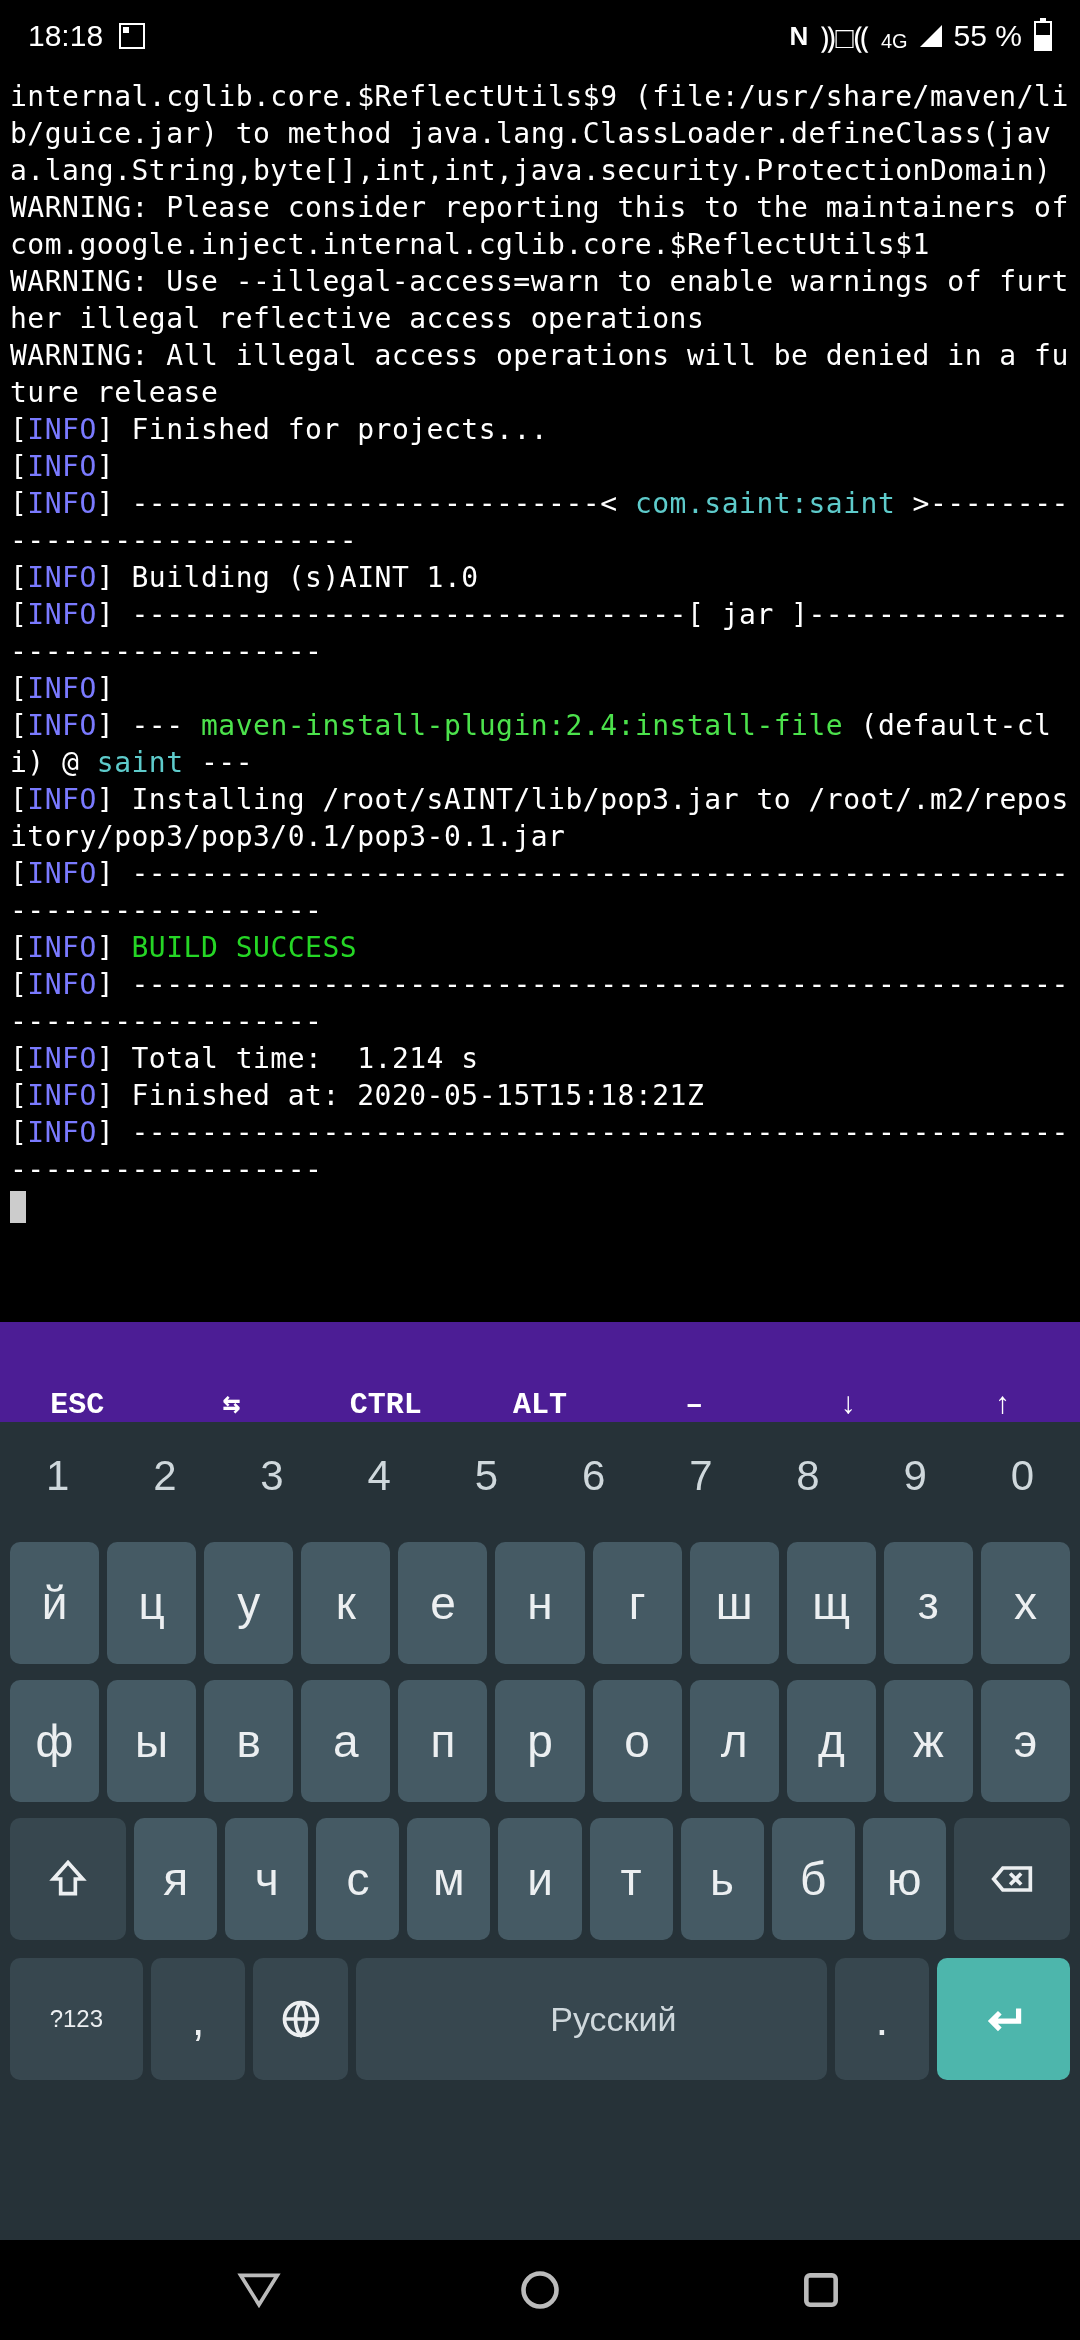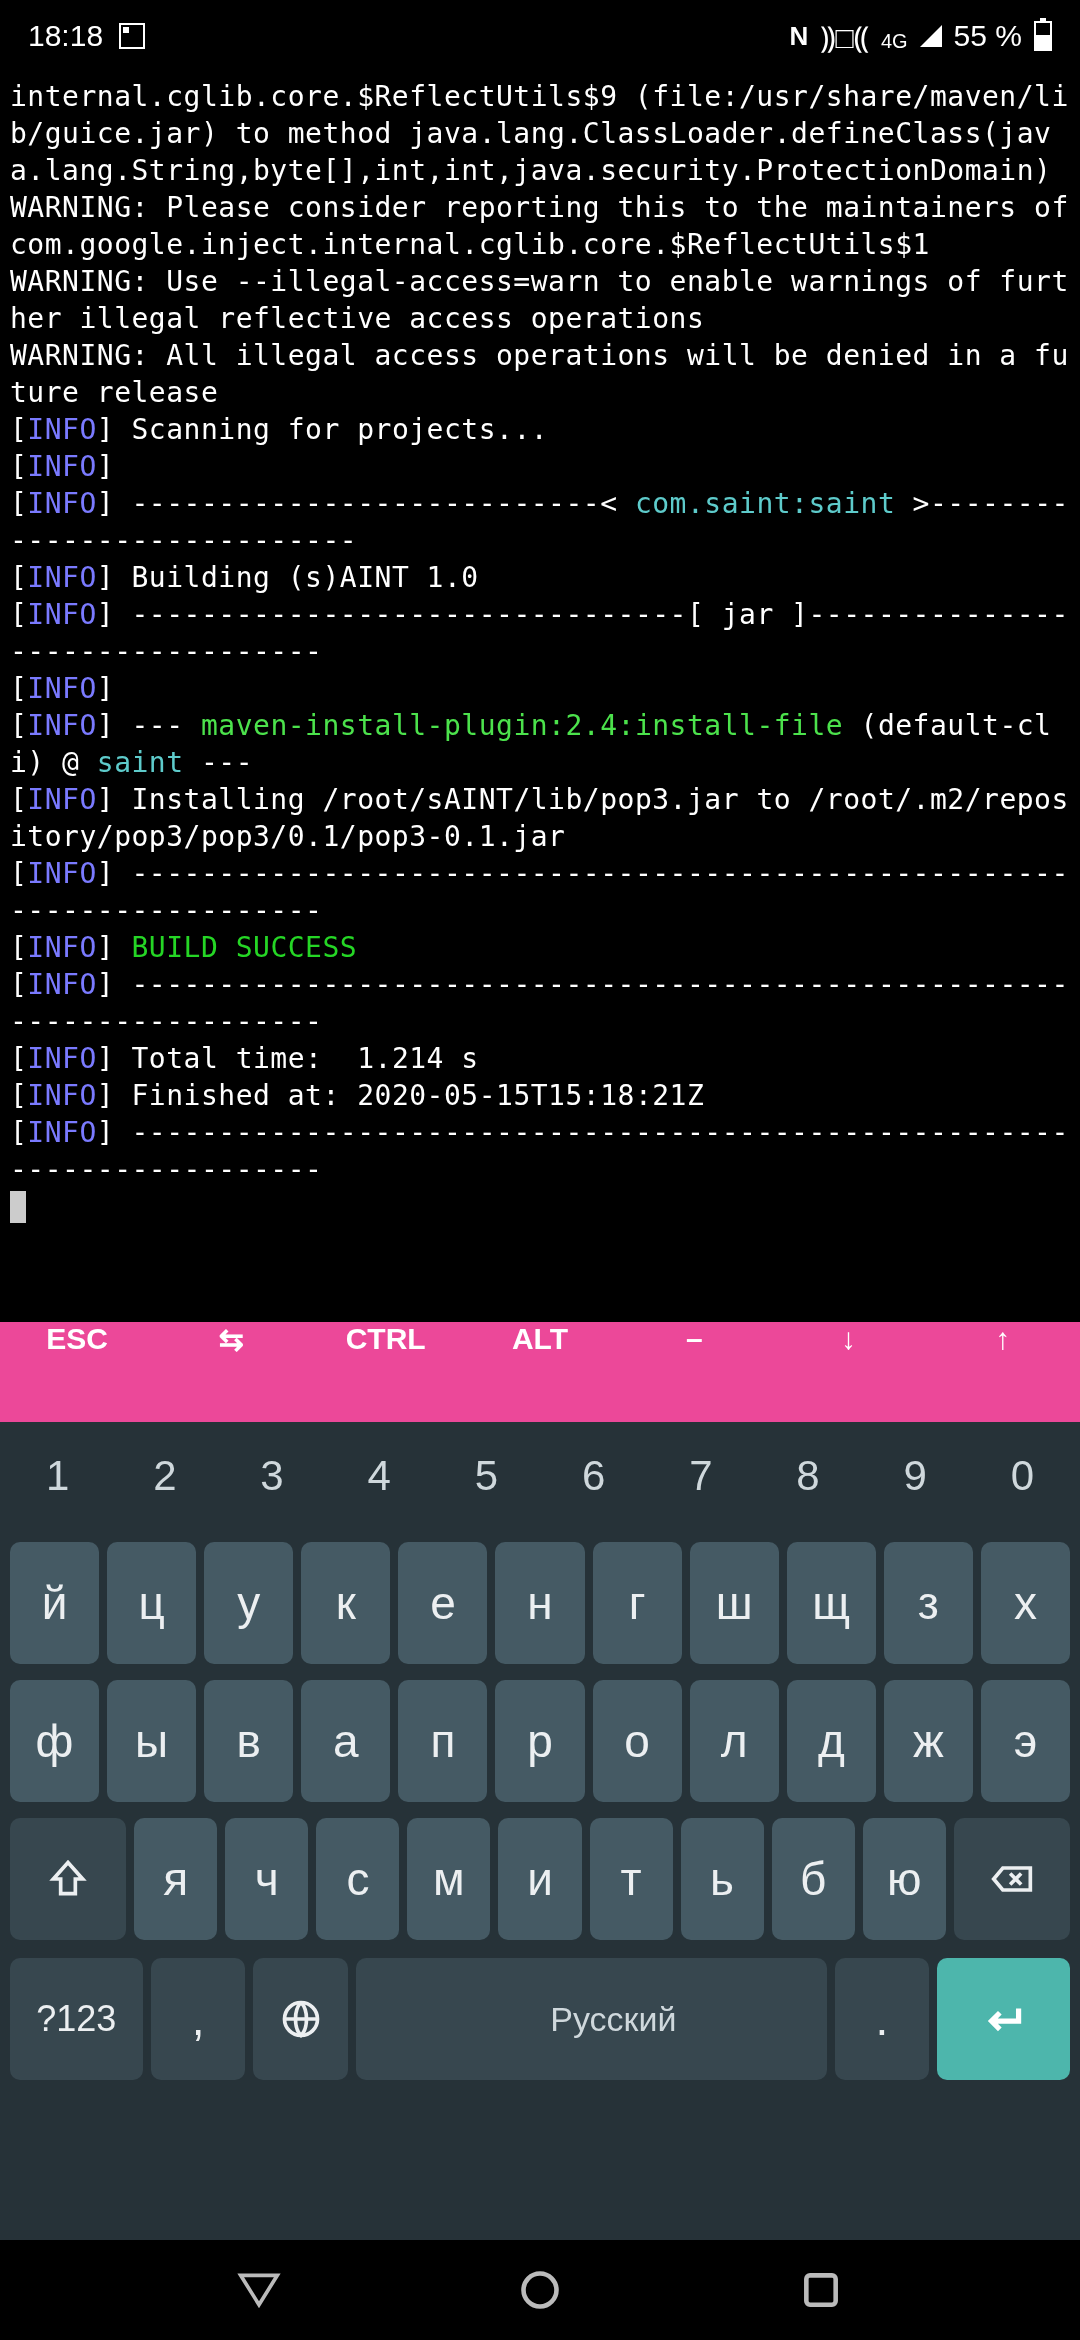--- a/index.html
+++ b/index.html
@@ -39,22 +39,22 @@
   .cyan { color:#5ecbcb; }
   .green { color:#4ce24c; }
   .bold-green { color:#25d625; font-weight:normal; }
   .cursor {
     display:inline-block; width:16px; height:32px;
     background:#ccc; vertical-align:text-bottom;
   }
 
   
   .extra-keys {
-    height:100px; display:flex; align-items:flex-start;
-    background:#ec4899; font-family:Liberation Sans, sans-serif;
+    height:100px; display:flex; align-items:flex-end;
+    background:#4c1d95; font-family:Liberation Mono, monospace;
   }
   .extra-keys > div {
     flex:1; text-align:center; color:#fff;
     font-size:30px; font-weight:600;
   }
 
   
   .keyboard {
     background:#263238; height:818px;
     display:flex; flex-direction:column;
@@ -74,21 +74,21 @@
   }
   .key {
     flex:1; background:#455a64; border-radius:10px;
     display:flex; align-items:center; justify-content:center;
     color:#eceff1; font-size:46px;
   }
   .key.dark { background:#37474f; }
   .key.wide { flex:1.4; }
   .key.enter { background:#4db6ac; }
   .key.space { flex:4.5; font-size:34px; color:#cfd8dc;padding-left:44px; }
-  .key.small { font-size:36px; }
+  .key.small { font-size:24px; }
   .bottom-row { margin-top:18px; height:122px; }
 
   
   .nav-bar {
     height:100px; background:#000;
     display:flex; align-items:center; justify-content:space-evenly;
   }
   .nav-icon { width:44px; height:44px; }
 </style>
 </head>
@@ -106,21 +106,21 @@
     <span class="signal"></span>
     <span>55 %</span>
     <span class="battery"></span>
   </div>
 </div>
 
 <div class="terminal"><span>internal.cglib.core.$ReflectUtils$9 (file:/usr/share/maven/lib/guice.jar) to method java.lang.ClassLoader.defineClass(java.lang.String,byte[],int,int,java.security.ProtectionDomain)</span>
 <span>WARNING: Please consider reporting this to the maintainers of com.google.inject.internal.cglib.core.$ReflectUtils$1</span>
 <span>WARNING: Use --illegal-access=warn to enable warnings of further illegal reflective access operations</span>
 <span>WARNING: All illegal access operations will be denied in a future release</span>
-[<span class="info">INFO</span>]<span> Scanning for projects...</span>
+[<span class="info">INFO</span>]<span> Finished for projects...</span>
 [<span class="info">INFO</span>]
 [<span class="info">INFO</span>]<span> ---------------------------&lt; </span><span class="cyan">com.saint:saint</span><span> &gt;----------------------------</span>
 [<span class="info">INFO</span>]<span> Building (s)AINT 1.0</span>
 [<span class="info">INFO</span>]<span> --------------------------------[ jar ]---------------------------------</span>
 [<span class="info">INFO</span>]
 [<span class="info">INFO</span>]<span> --- </span><span class="green">maven-install-plugin:2.4:install-file</span><span> (default-cli) @ </span><span class="cyan">saint</span><span> ---</span>
 [<span class="info">INFO</span>]<span> Installing /root/sAINT/lib/pop3.jar to /root/.m2/repository/pop3/pop3/0.1/pop3-0.1.jar</span>
 [<span class="info">INFO</span>]<span> ------------------------------------------------------------------------</span>
 [<span class="info">INFO</span>] <span class="bold-green">BUILD SUCCESS</span>
 [<span class="info">INFO</span>]<span> ------------------------------------------------------------------------</span>

